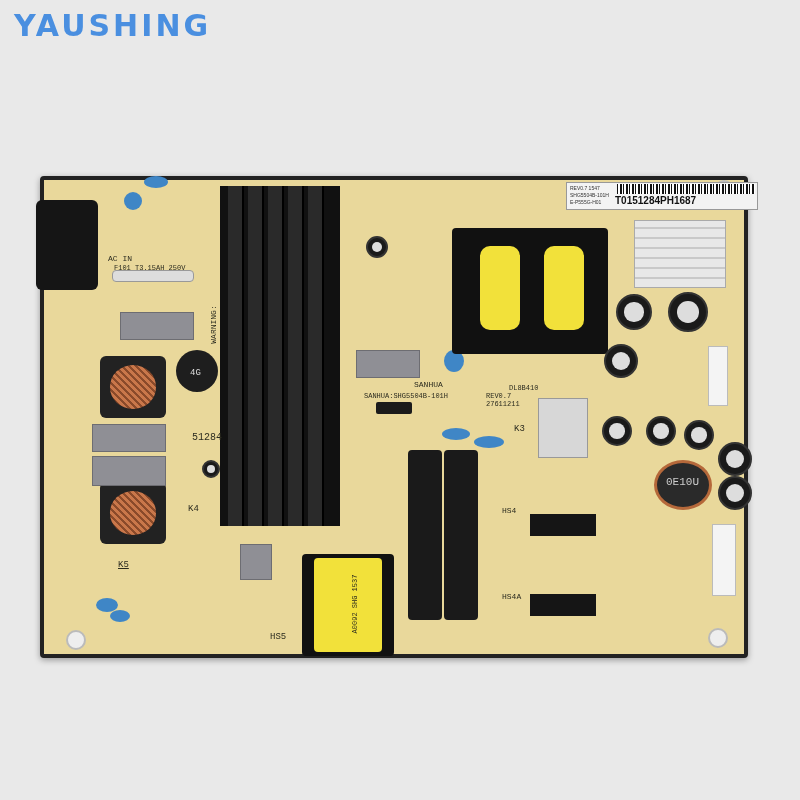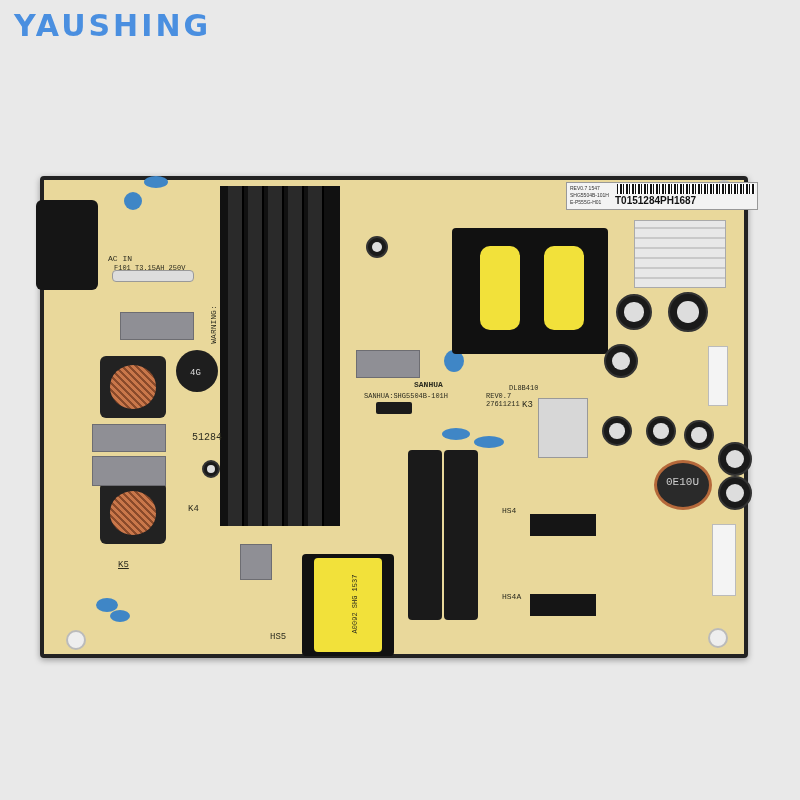--- a/index.html
+++ b/index.html
@@ -62,21 +62,21 @@
   <div class="grey" style="left:196px;top:364px;width:30px;height:34px;"></div>
 
   <div class="bluecap" style="left:80px;top:12px;width:18px;height:18px;"></div>
   <div class="bluecap" style="left:100px;top:-4px;width:24px;height:12px;"></div>
   <div class="bluecap" style="left:52px;top:418px;width:22px;height:14px;"></div>
   <div class="bluecap" style="left:66px;top:430px;width:20px;height:12px;"></div>
   <div class="bluecap" style="left:400px;top:170px;width:20px;height:22px;"></div>
   <div class="bluecap" style="left:398px;top:248px;width:28px;height:12px;"></div>
   <div class="bluecap" style="left:430px;top:256px;width:30px;height:12px;"></div>
 
-  <div class="silk" style="left:370px;top:200px;font-size:8px;font-weight:bold;">SANHUA</div>
+  <div class="silk" style="left:370px;top:200px;font-size:8px;font-weight:normal;">SANHUA</div>
   <div class="silk" style="left:320px;top:212px;font-size:7px;">SANHUA:SHG5504B-101H</div>
   <div class="silk" style="left:465px;top:204px;">DL8B410</div>
   <div class="silk" style="left:442px;top:212px;">REV0.7</div>
   <div class="silk" style="left:442px;top:220px;">27611211</div>
 
   <div class="abs" style="left:332px;top:222px;width:36px;height:12px;background:#1b1b1b;border-radius:2px;"></div>
 
   <div class="xfmr" style="left:408px;top:48px;width:156px;height:126px;">
     <div class="yellowcore" style="left:28px;top:18px;width:40px;height:84px;"></div>
     <div class="yellowcore" style="left:92px;top:18px;width:40px;height:84px;"></div>
@@ -115,21 +115,21 @@
 
   <div class="connector" style="left:664px;top:166px;width:18px;height:58px;"></div>
   <div class="connector" style="left:668px;top:344px;width:22px;height:70px;"></div>
 
   <div class="hole" style="left:670px;top:0px;"></div>
   <div class="hole" style="left:22px;top:450px;"></div>
   <div class="hole" style="left:664px;top:448px;"></div>
 
   <div class="silk" style="left:74px;top:380px;font-size:9px;text-decoration:underline;">K5</div>
   <div class="silk" style="left:144px;top:324px;font-size:9px;">K4</div>
-  <div class="silk" style="left:470px;top:220px;font-size:9px;margin-left:8px;">K3</div>
+  <div class="silk" style="left:470px;top:244px;font-size:9px;">K3</div>
   <div class="silk" style="left:226px;top:452px;font-size:9px;">HS5</div>
 
   <div class="label">
     <div class="small" style="top:2px;">REV0.7 1547</div>
     <div class="small" style="top:9px;">SHG5504B-101H</div>
     <div class="small" style="top:16px;">E-P555G-H01</div>
     <div class="barcode"></div>
     <div class="serial">T0151284PH1687</div>
   </div>
 </div>

